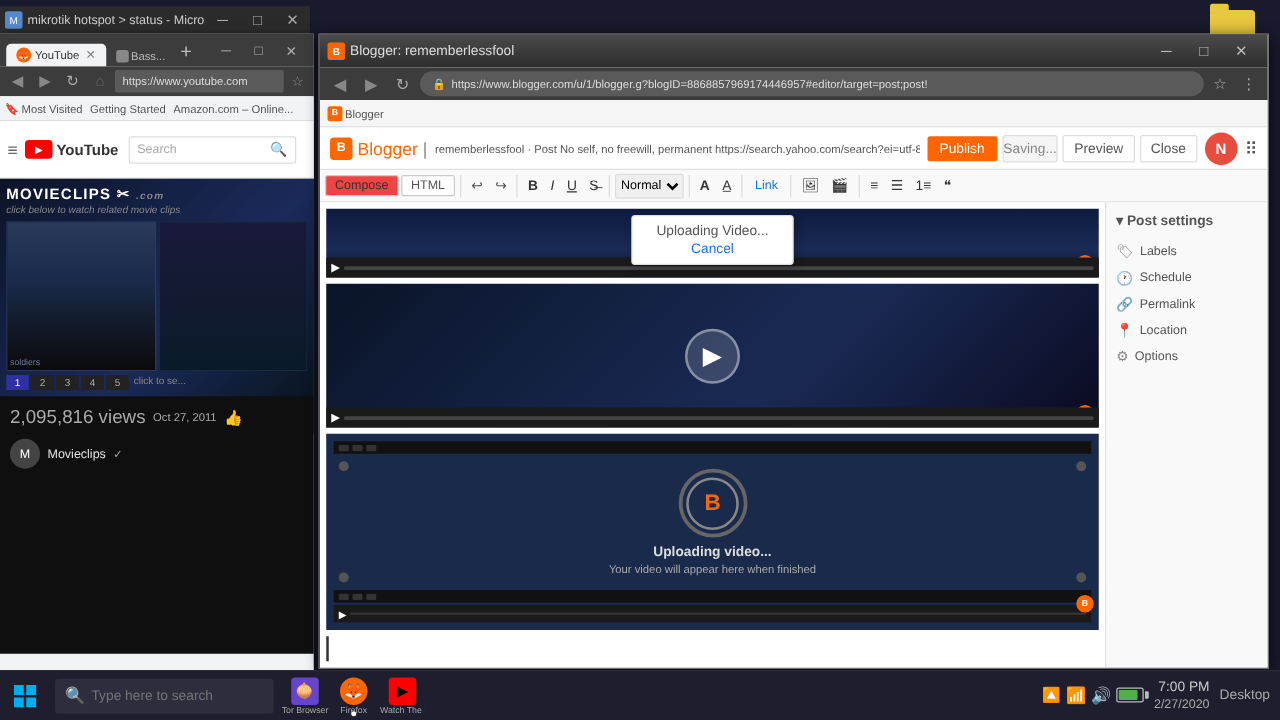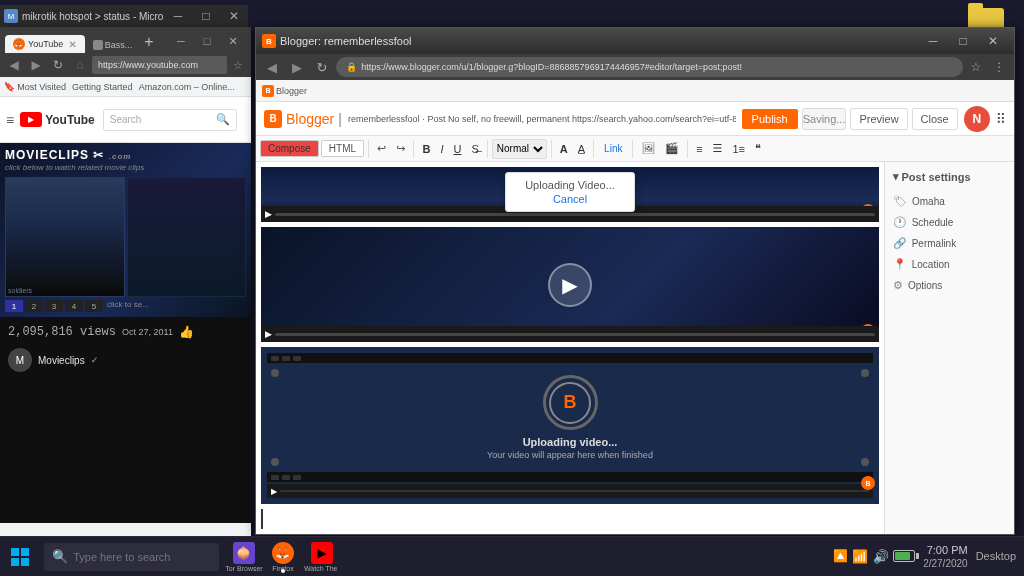--- a/index.html
+++ b/index.html
@@ -118,21 +118,21 @@
           <div style="background:#2020602;color:#aaa;font-size:8px;width:18px;height:12px;display:flex;align-items:center;justify-content:center;background:#222;">2</div>
           <div style="background:#222;color:#aaa;font-size:8px;width:18px;height:12px;display:flex;align-items:center;justify-content:center;">3</div>
           <div style="background:#222;color:#aaa;font-size:8px;width:18px;height:12px;display:flex;align-items:center;justify-content:center;">4</div>
           <div style="background:#222;color:#aaa;font-size:8px;width:18px;height:12px;display:flex;align-items:center;justify-content:center;">5</div>
           <span style="font-size:8px;color:#888;margin-left:2px;">click to se...</span>
         </div>
       </div>
 
       <div style="padding:5px 8px;background:#0f0f0f;">
         <div style="display:flex;align-items:center;gap:6px;margin-top:3px;">
-          <span style="font-size:12px;color:#aaa;font-family:Liberation Mono, monospace;">2,095,816 views</span>
+          <span style="font-size:15px;color:#aaa;">2,095,816 views</span>
           <span style="font-size:9px;color:#aaa;">Oct 27, 2011</span>
           <span style="font-size:12px;color:#aaa;cursor:pointer;">👍</span>
         </div>
       </div>
 
       <div style="padding:4px 8px;display:flex;align-items:center;gap:6px;">
         <div style="width:24px;height:24px;border-radius:50%;background:#444;display:flex;align-items:center;justify-content:center;font-size:10px;color:#fff;cursor:pointer;">M</div>
         <div style="font-size:10px;color:#e0e0e0;cursor:pointer;">Movieclips</div>
         <div style="font-size:9px;color:#aaa;">✓</div>
       </div>
@@ -282,21 +282,21 @@
         <div style="height:20px;border-left:2px solid #333;margin-top:5px;"></div>
       </div>
 
       <div style="width:130px;background:#f9f9f9;border-left:1px solid #e0e0e0;padding:8px;">
         <div style="font-size:11px;color:#555;font-weight:bold;margin-bottom:8px;display:flex;align-items:center;gap:3px;cursor:pointer;">
           <span>▾</span>
           <span>Post settings</span>
         </div>
         <div style="display:flex;align-items:center;gap:5px;padding:4px 0;cursor:pointer;">
           <span style="font-size:11px;color:#888;">🏷</span>
-          <span style="font-size:10px;color:#555;">Omaha</span>
+          <span style="font-size:10px;color:#555;">Labels</span>
         </div>
         <div style="display:flex;align-items:center;gap:5px;padding:4px 0;cursor:pointer;">
           <span style="font-size:11px;color:#888;">🕐</span>
           <span style="font-size:10px;color:#555;">Schedule</span>
         </div>
         <div style="display:flex;align-items:center;gap:5px;padding:4px 0;cursor:pointer;">
           <span style="font-size:11px;color:#888;">🔗</span>
           <span style="font-size:10px;color:#555;">Permalink</span>
         </div>
         <div style="display:flex;align-items:center;gap:5px;padding:4px 0;cursor:pointer;">

